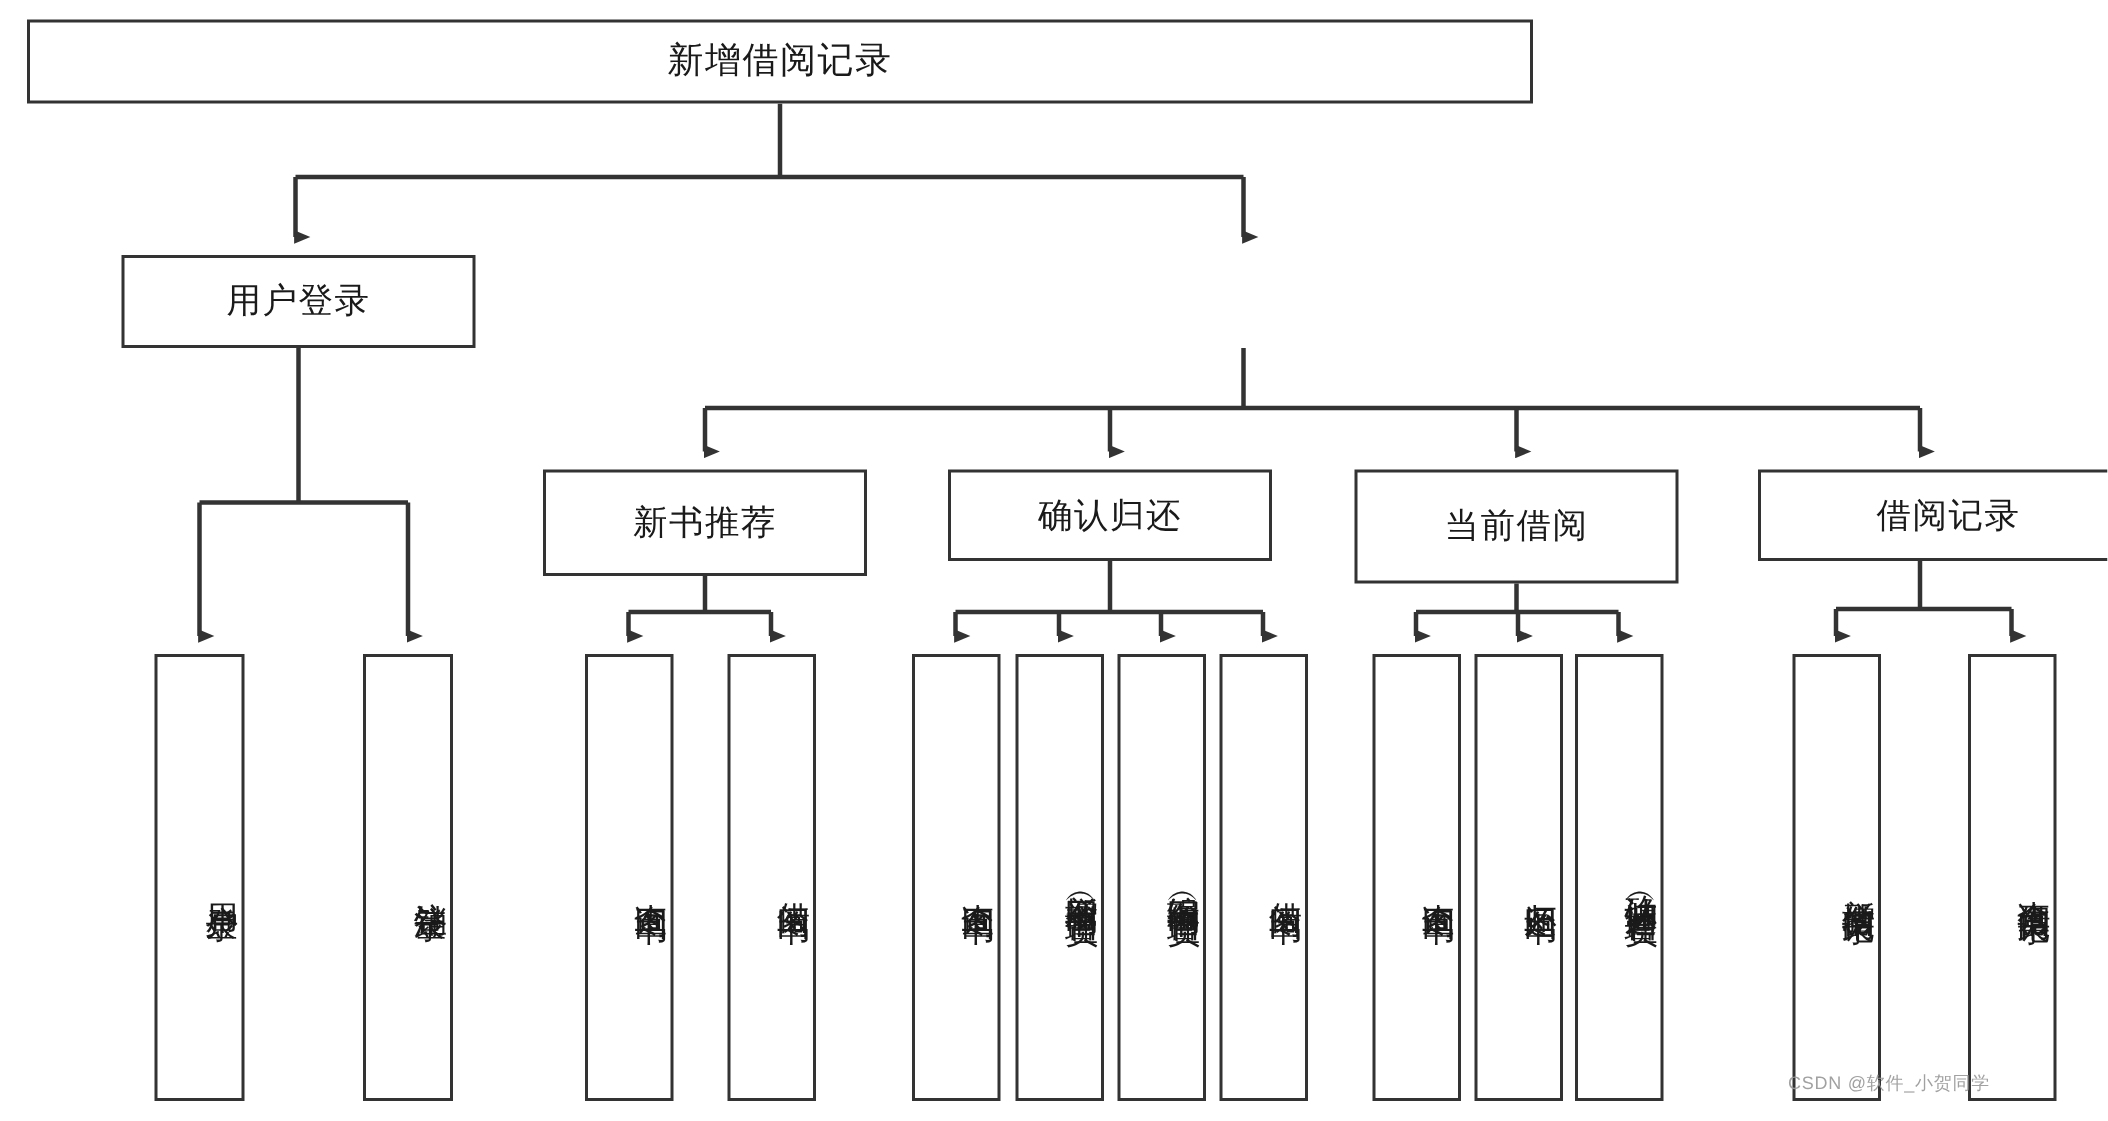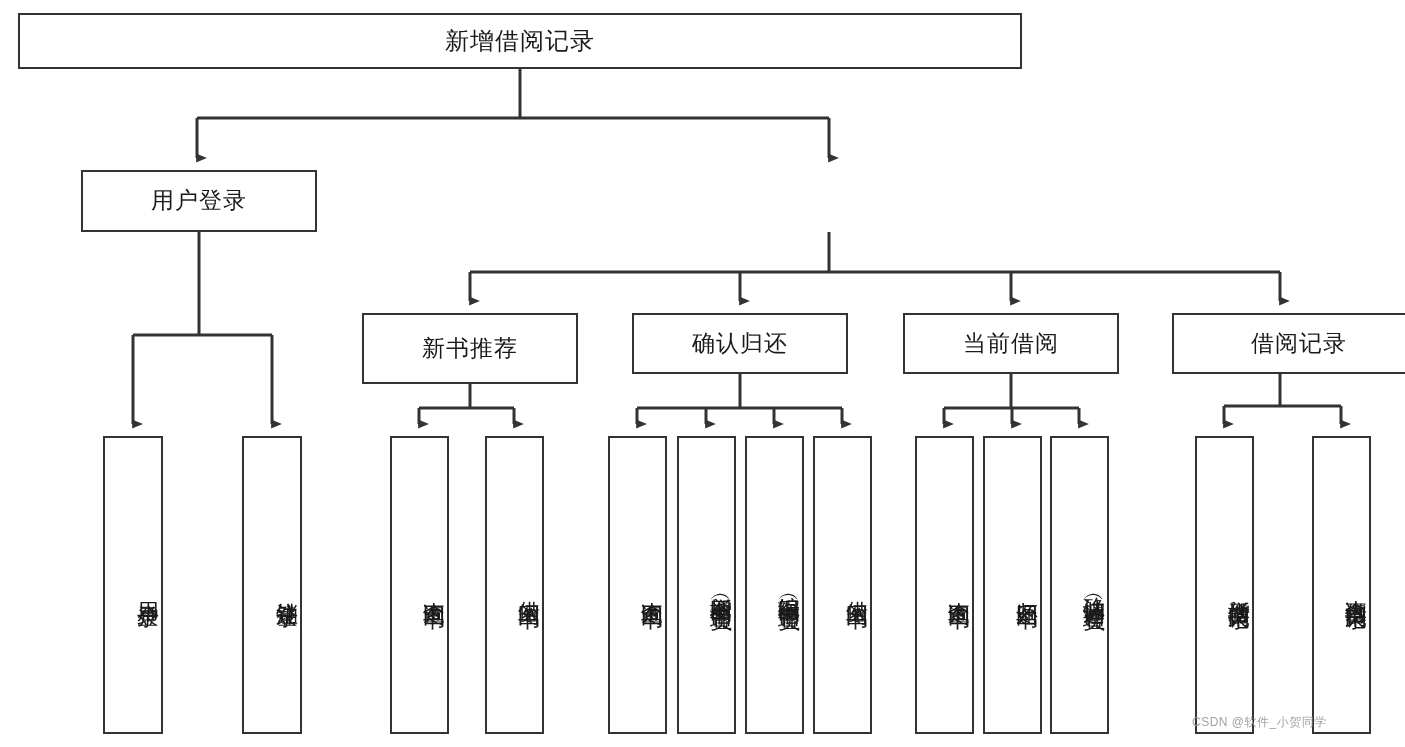--- a/index.html
+++ b/index.html
@@ -129,21 +129,21 @@
       <line x1="1341" y1="406" x2="1341" y2="424" marker-end="url(#arrow)"></line>
     </g>
   </svg>
 
   <div class="node node-h node-root" id="node-root" style="left: 18px; top: 13px; width: 1004px; height: 56px;">新增借阅记录</div>
 
   <div class="node node-h" id="node-user-login" style="left: 81px; top: 170px; width: 236px; height: 62px;">用户登录</div>
 
   <div class="node node-h" id="node-l3-0" style="left: 362px; top: 313px; width: 216px; height: 71px;">新书推荐</div>
   <div class="node node-h" id="node-l3-1" style="left: 632px; top: 313px; width: 216px; height: 61px;">确认归还</div>
-  <div class="node node-h" id="node-l3-2" style="left: 903px; top: 313px; width: 216px; height: 61px;">当前借阅</div>
+  <div class="node node-h" id="node-l3-2" style="left: 903px; top: 313px; width: 216px; height: 76px;">当前借阅</div>
   <div class="node node-h" id="node-l3-3" style="left: 1172px; top: 313px; width: 254px; height: 61px;">借阅记录</div>
 
   <div class="node node-v" id="node-leaf-0" style="left: 103px; top: 436px; width: 60px; height: 298px;">用户登录</div>
   <div class="node node-v" id="node-leaf-1" style="left: 242px; top: 436px; width: 60px; height: 298px;">注销登录</div>
   <div class="node node-v" id="node-leaf-2" style="left: 390px; top: 436px; width: 59px; height: 298px;">查询图书</div>
   <div class="node node-v" id="node-leaf-3" style="left: 485px; top: 436px; width: 59px; height: 298px;">借阅图书</div>
   <div class="node node-v" id="node-leaf-4" style="left: 608px; top: 436px; width: 59px; height: 298px;">查询图书</div>
   <div class="node node-v" id="node-leaf-5" style="left: 677px; top: 436px; width: 59px; height: 298px;">新增图书（管理员）</div>
   <div class="node node-v" id="node-leaf-6" style="left: 745px; top: 436px; width: 59px; height: 298px;">编辑图书（管理员）</div>
   <div class="node node-v" id="node-leaf-7" style="left: 813px; top: 436px; width: 59px; height: 298px;">借阅图书</div>

